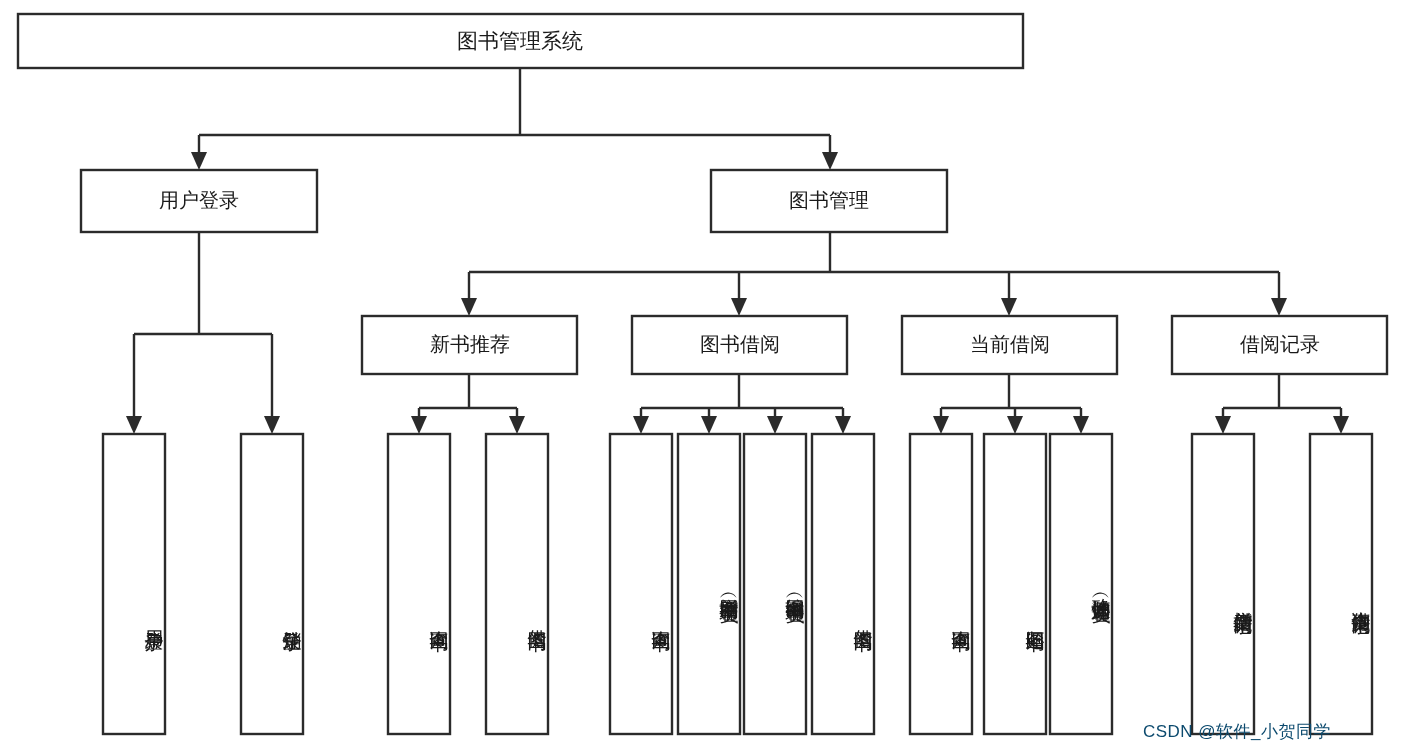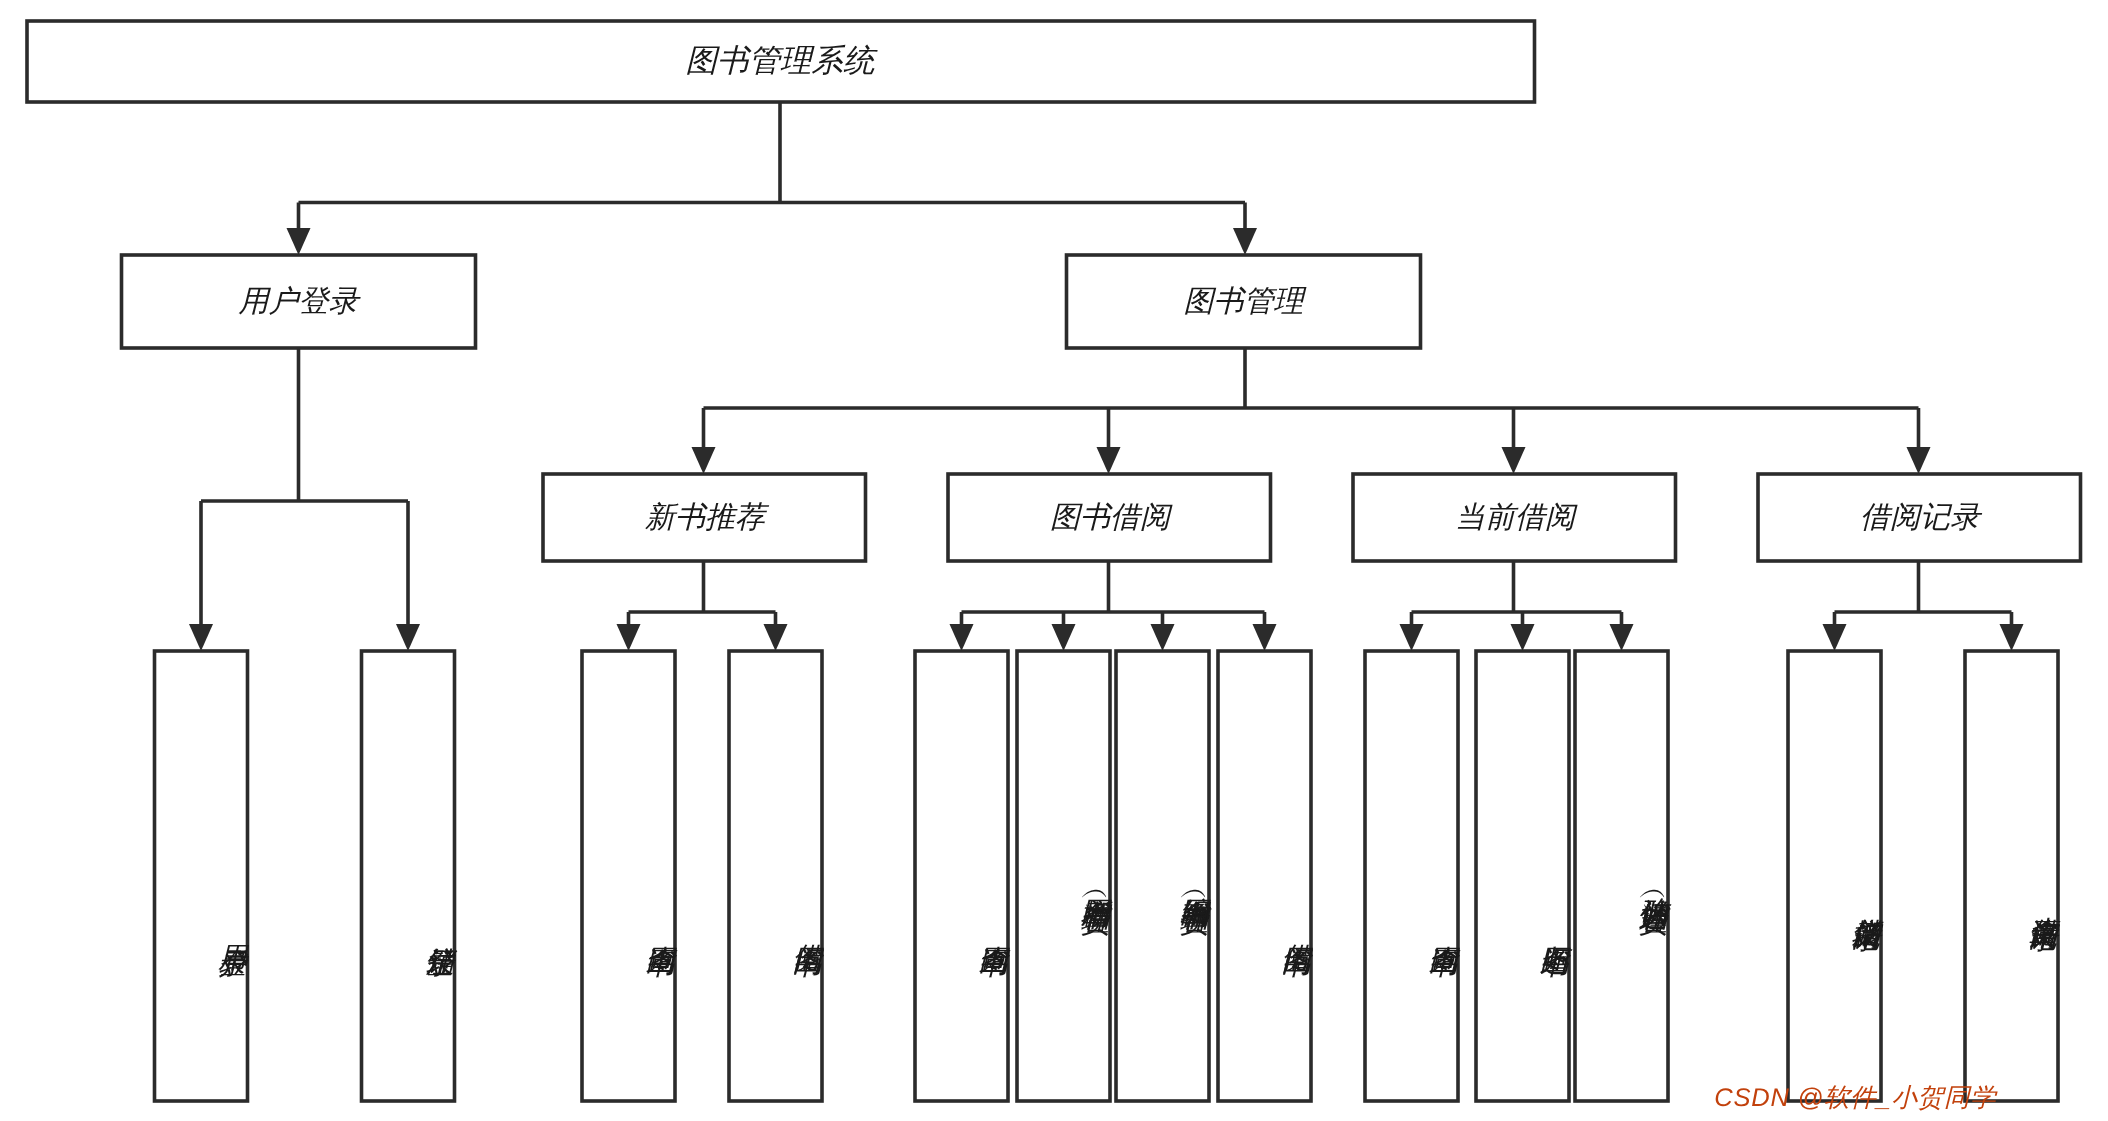--- a/index.html
+++ b/index.html
@@ -11,21 +11,20 @@
     width: 1405px;
     height: 747px;
     font-family: "Liberation Sans", "DejaVu Sans", sans-serif;
     overflow: hidden;
   }
   #diagram-root {
     position: relative;
     width: 1343px;
     height: 747px;
     background: #ffffff;
-    font-style: italic;
   }
   svg#tree-svg {
     position: absolute;
     left: 0;
     top: 0;
     width: 1405px;
     height: 747px;
     display: block;
   }
   .node-box {
@@ -69,21 +68,21 @@
     align-items: flex-start;
     justify-content: center;
     pointer-events: none;
   }
   .watermark {
     position: absolute;
     right: 12px;
     bottom: 4px;
     font-family: "Liberation Sans", "DejaVu Sans", sans-serif;
     font-size: 17px;
-    color: #c2410c;
+    color: #0c4a6e;
     white-space: nowrap;
     letter-spacing: 0.5px;
   }
 </style>
 </head>
 <body>
 
 <div id="diagram-root">
 
   <svg id="tree-svg" viewBox="0 0 1405 747">

